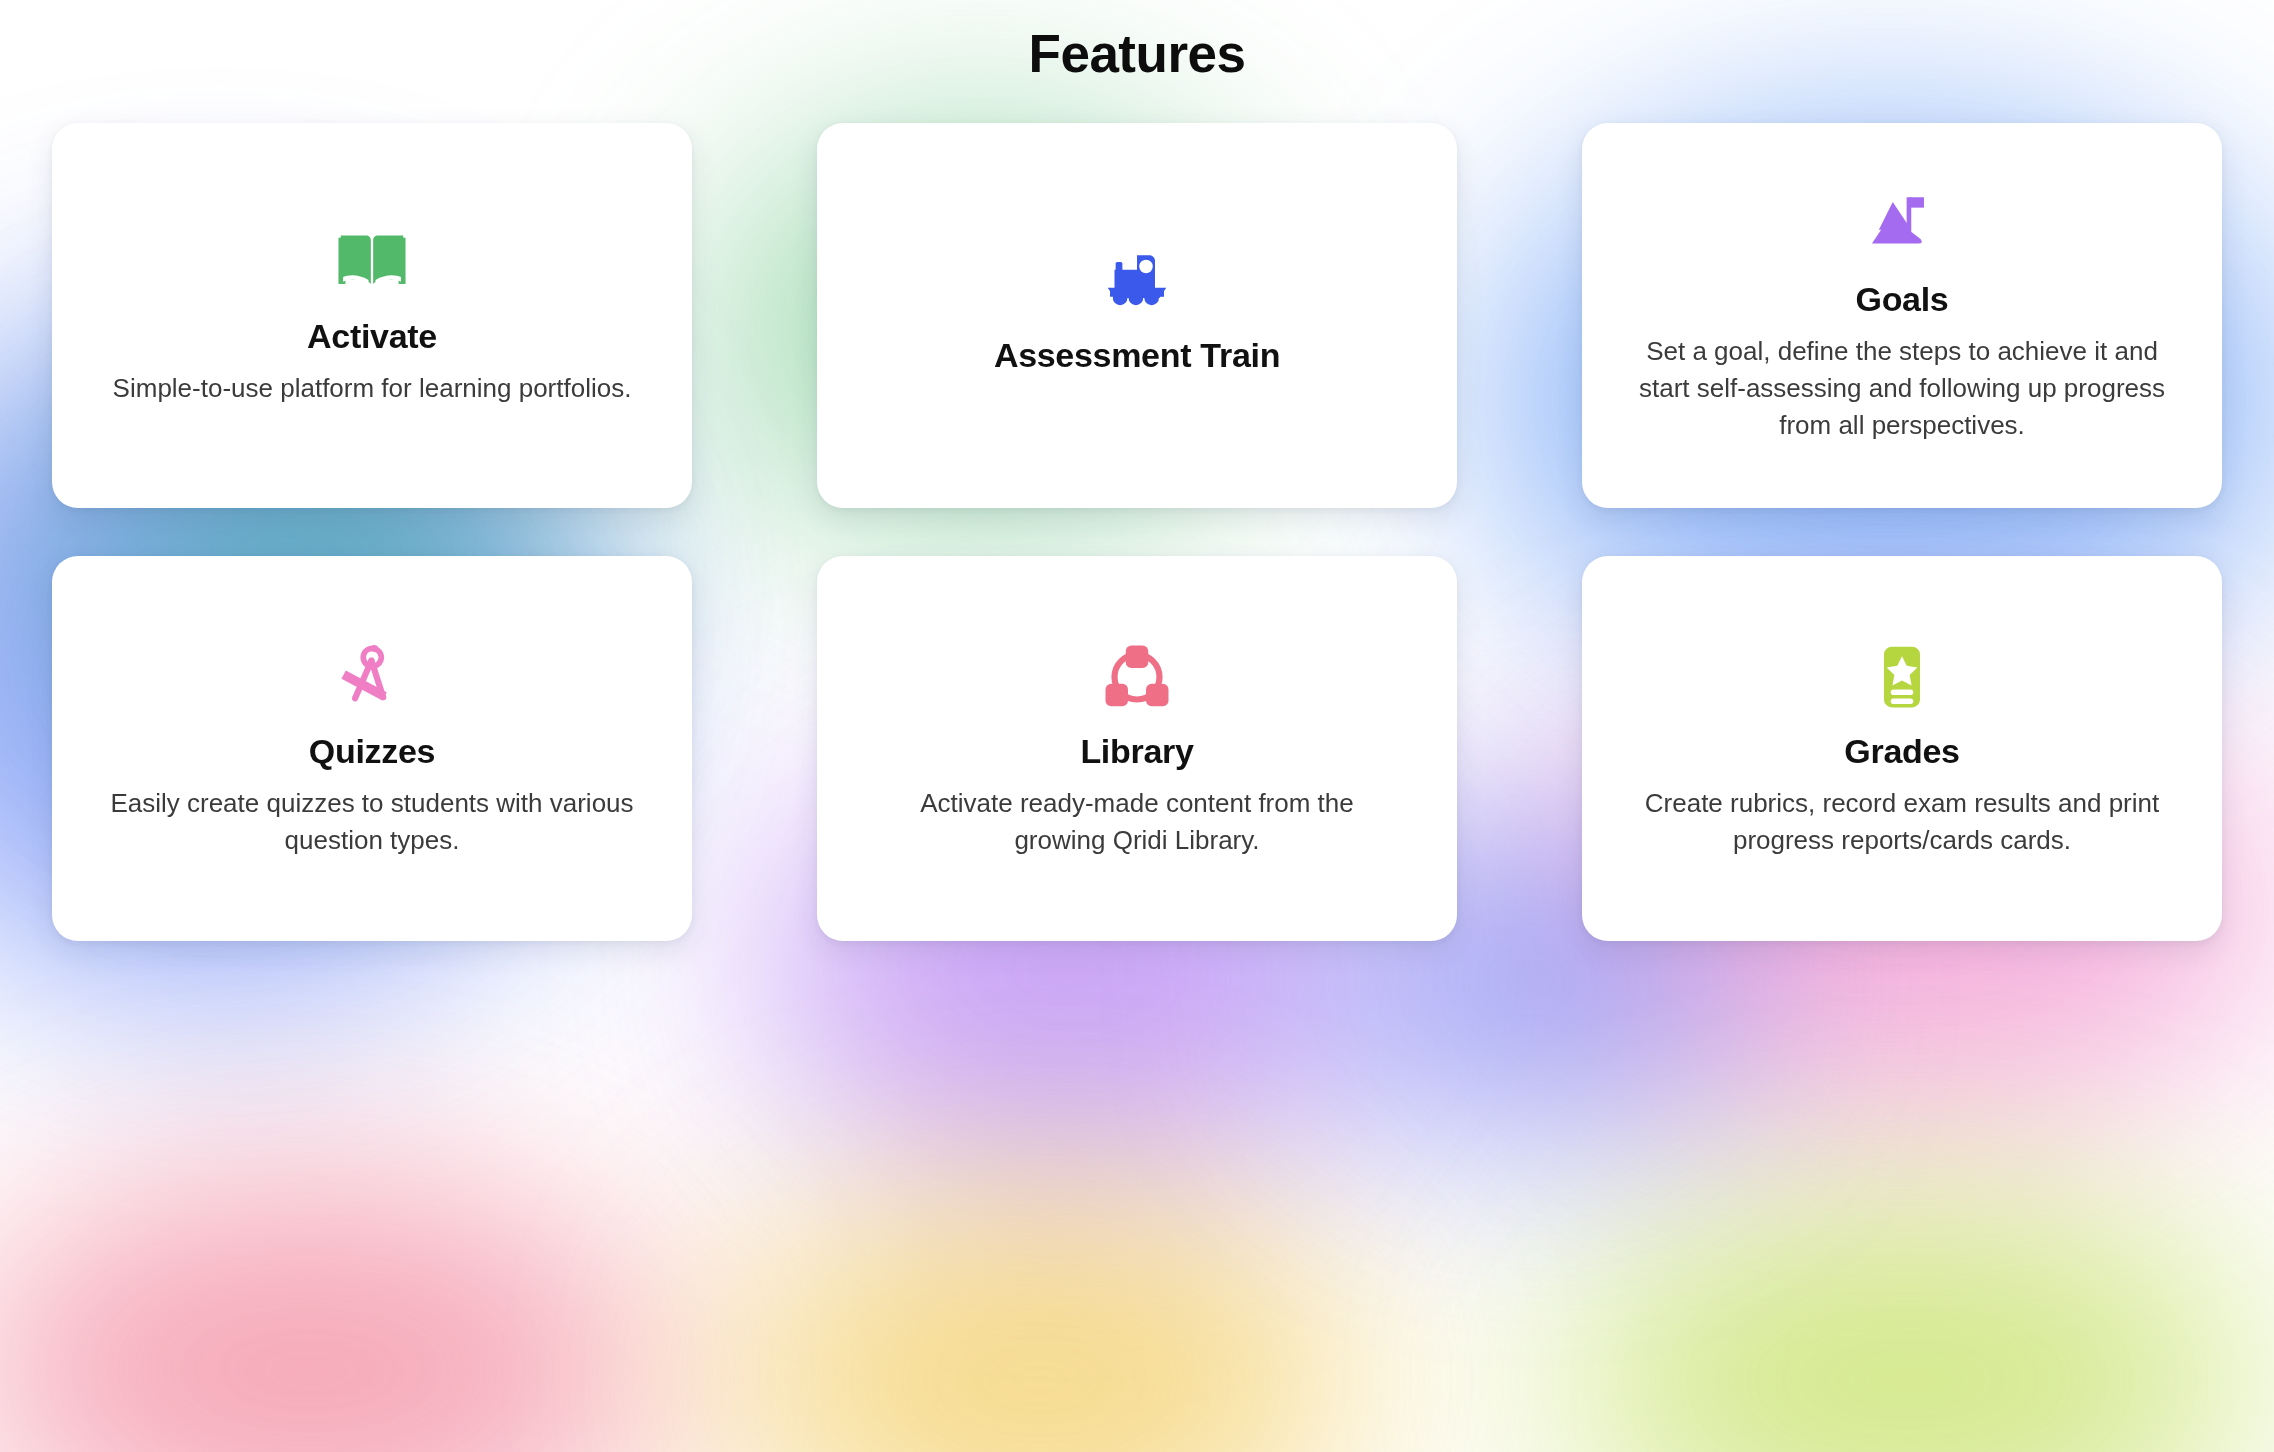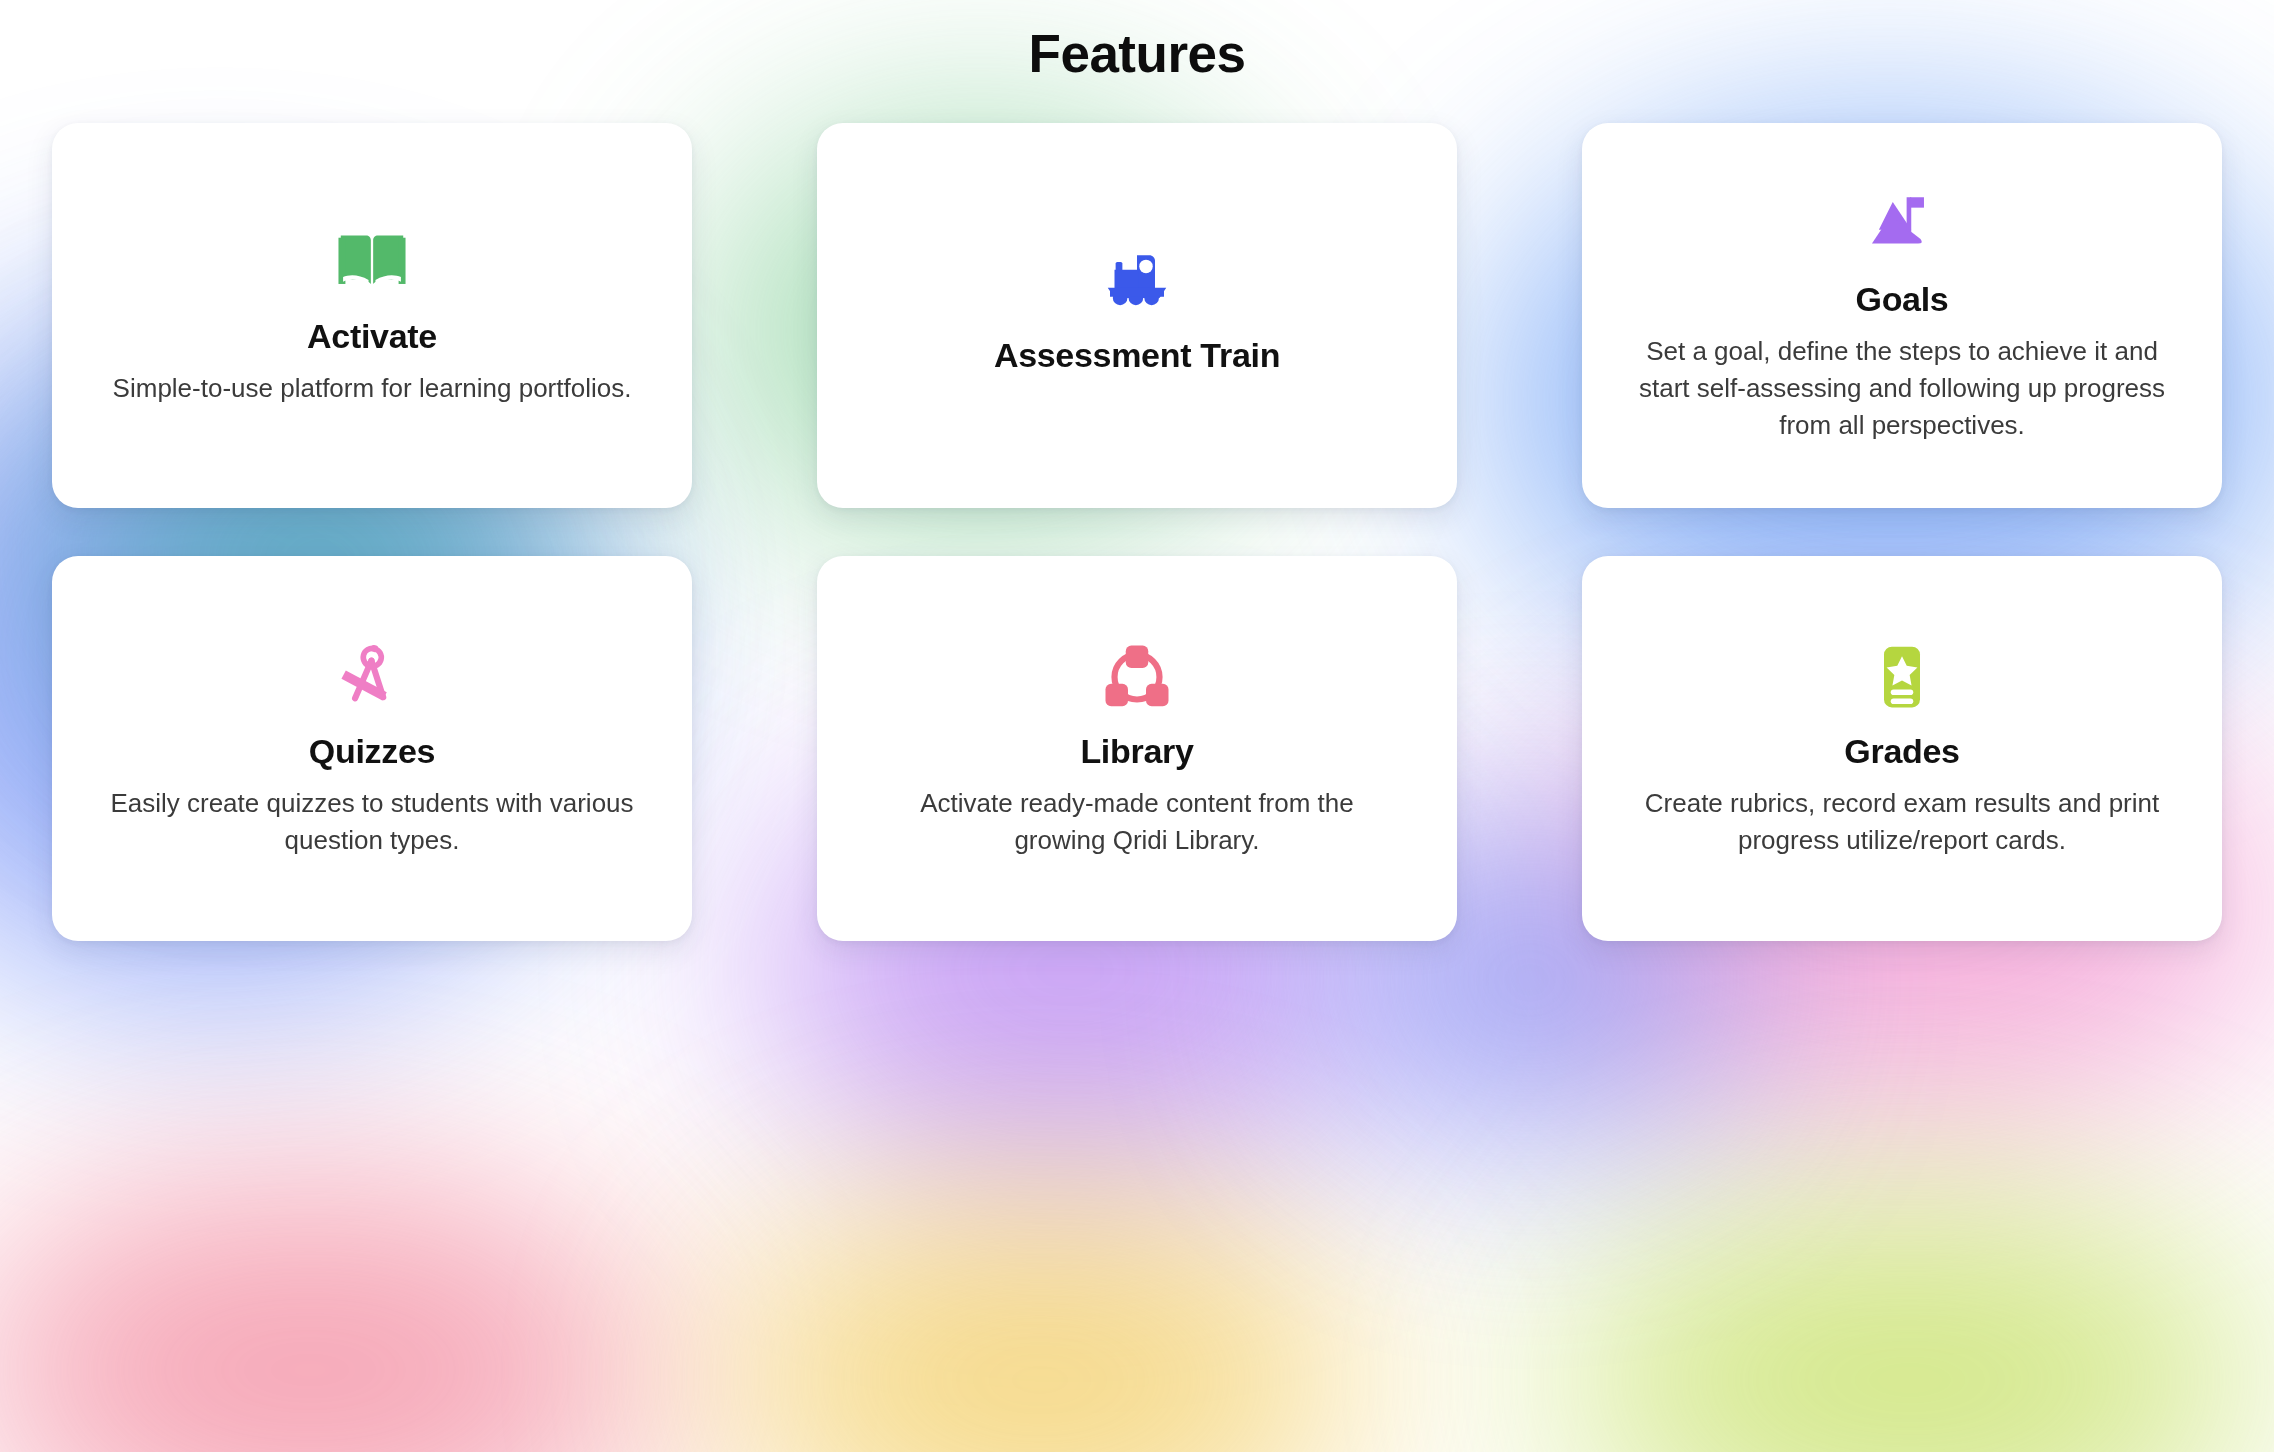--- a/index.html
+++ b/index.html
@@ -194,17 +194,17 @@
       <div class="feature-card card-pos-top">
         <div class="card-icon">
           <svg width="72" height="72" viewBox="0 0 64 64" aria-hidden="true">
         <rect x="16" y="5" width="32" height="54" rx="7" fill="#b5d63f"></rect>
         <path fill="#ffffff" d="M32 13.5 l4.2 8.6 9.5 1.4 -6.9 6.7 1.7 9.4 -8.5-4.5 -8.5 4.5 1.7-9.4 -6.9-6.7 9.5-1.4z"></path>
         <rect x="22" y="43" width="20" height="5" rx="2.5" fill="#ffffff"></rect>
         <rect x="22" y="51" width="20" height="5" rx="2.5" fill="#ffffff"></rect>
       </svg>
         </div>
         <div class="card-title">Grades</div>
-        <div class="card-desc">Create rubrics, record exam results and print progress utilize/report cards.</div>
+        <div class="card-desc">Create rubrics, record exam results and print progress reports/cards cards.</div>
       </div>
     </div>
 
 </div>
 
 </body></html>

